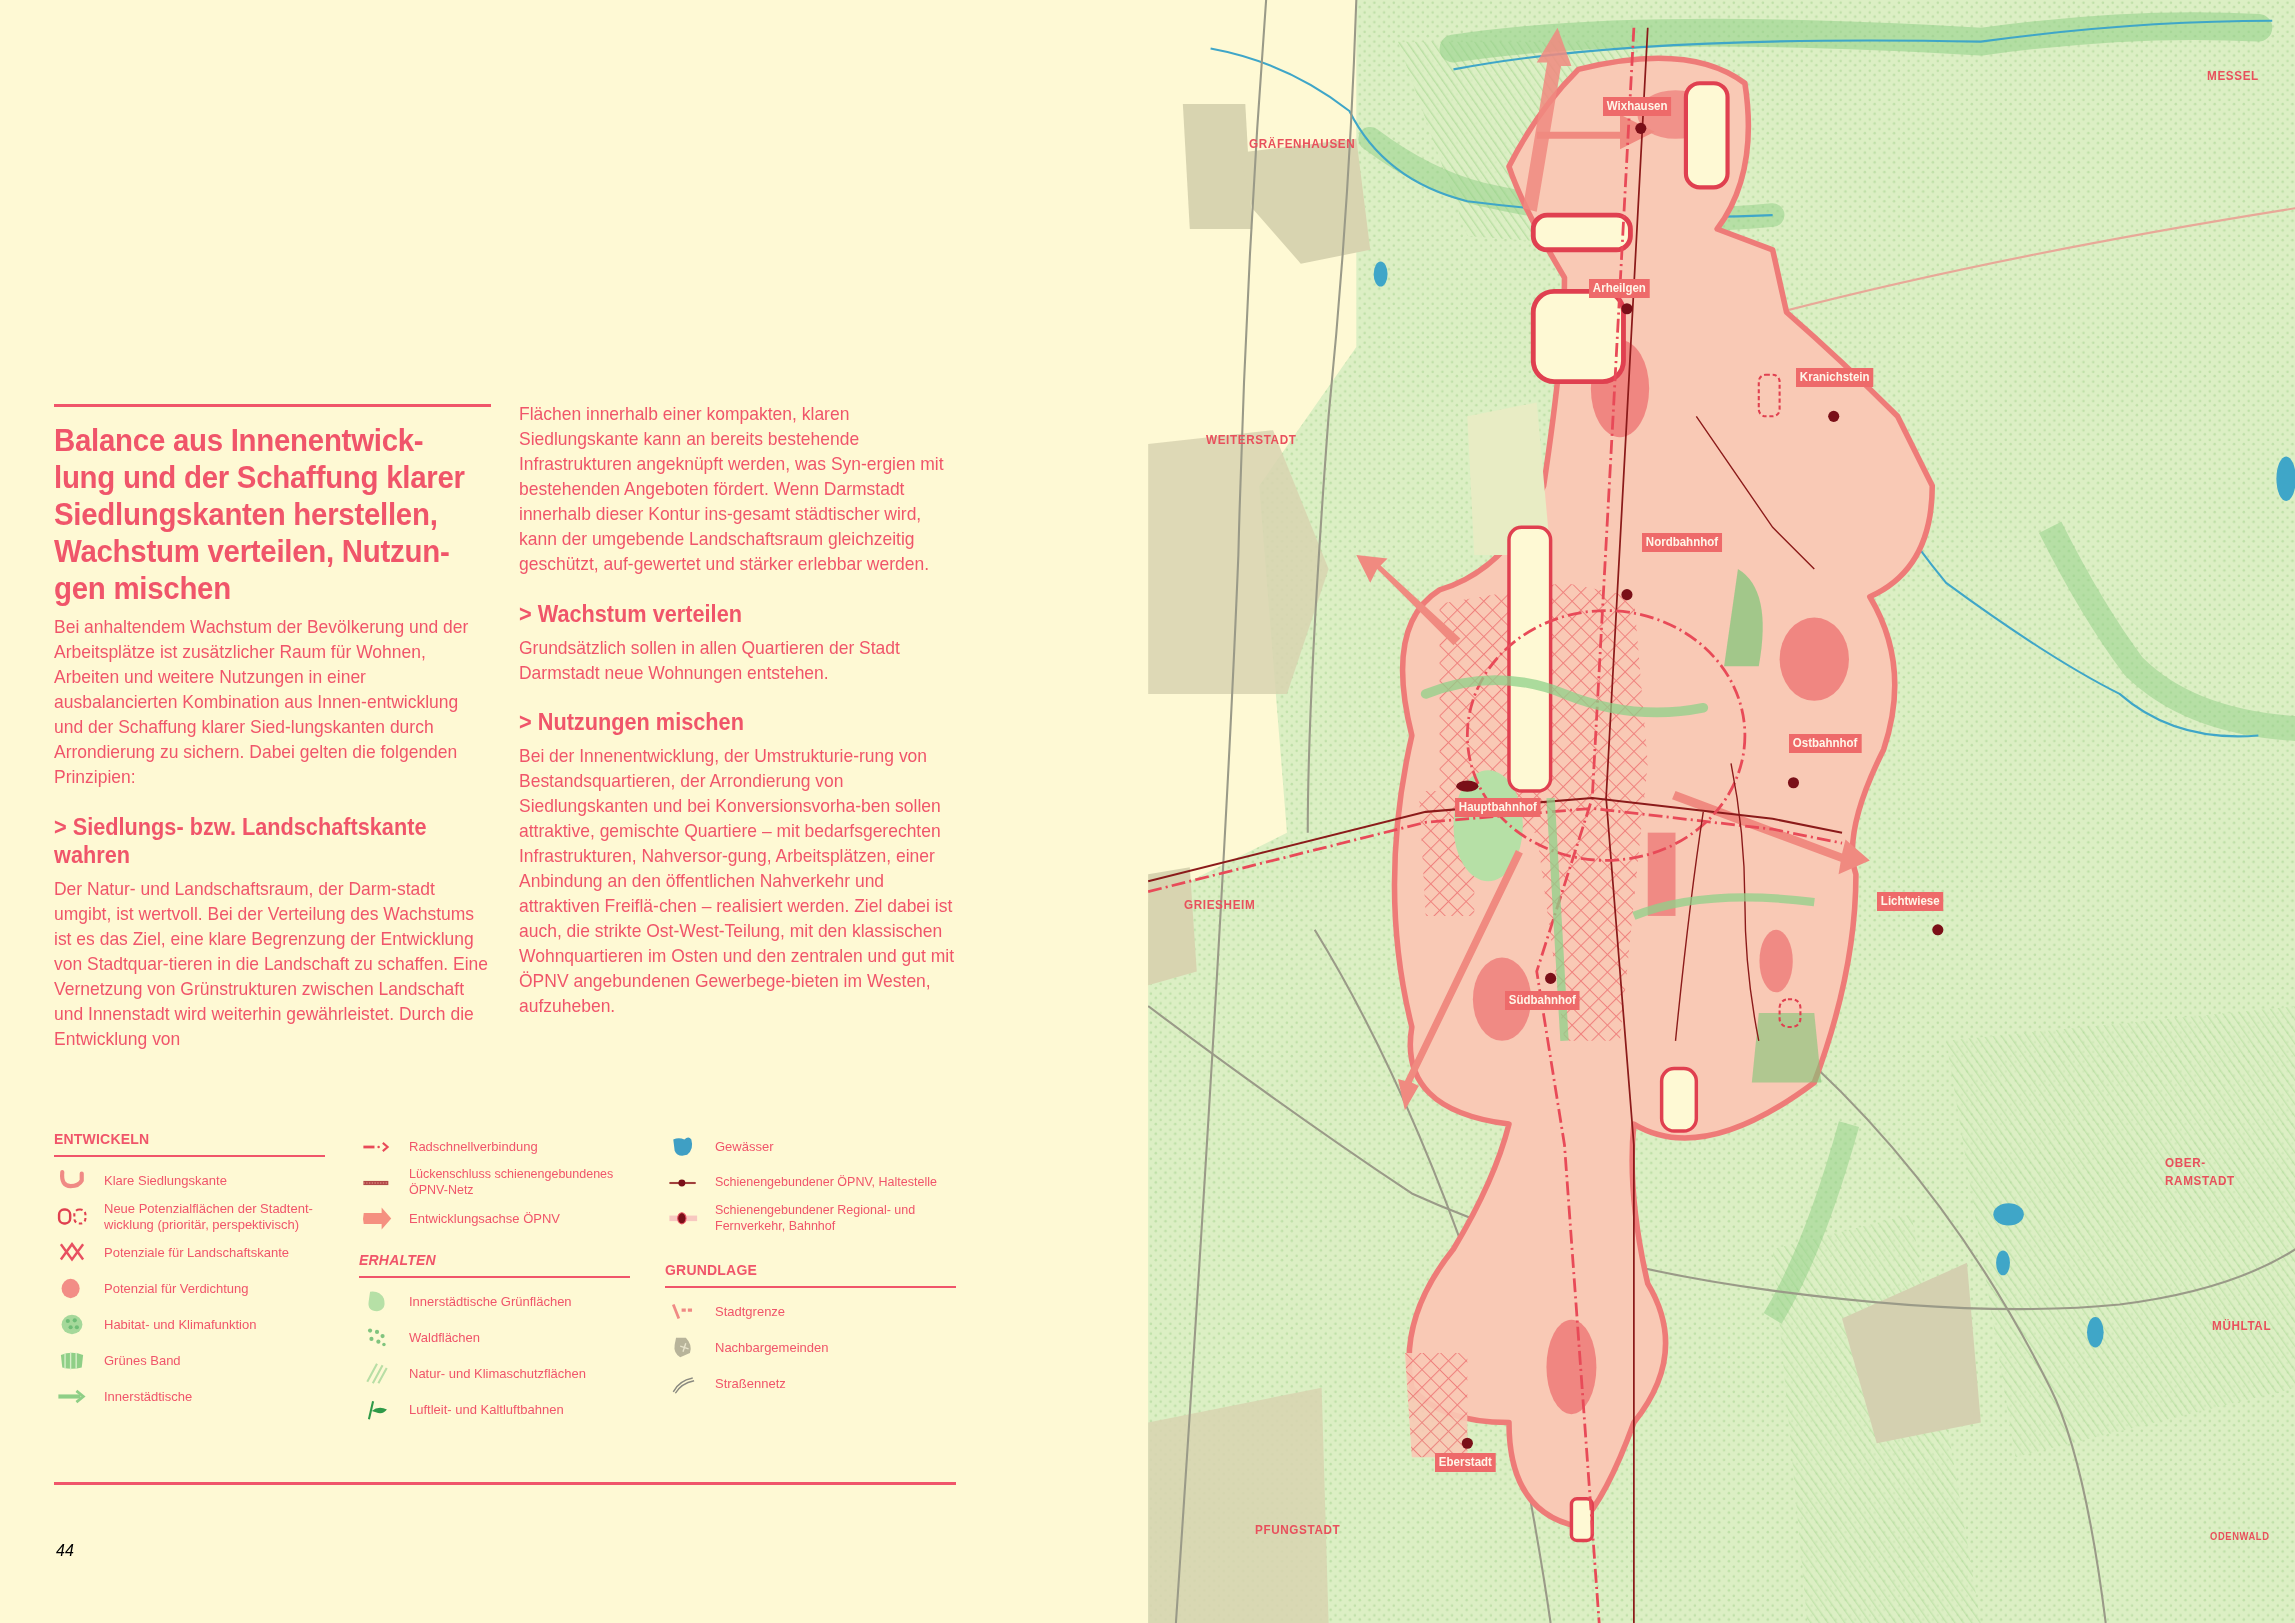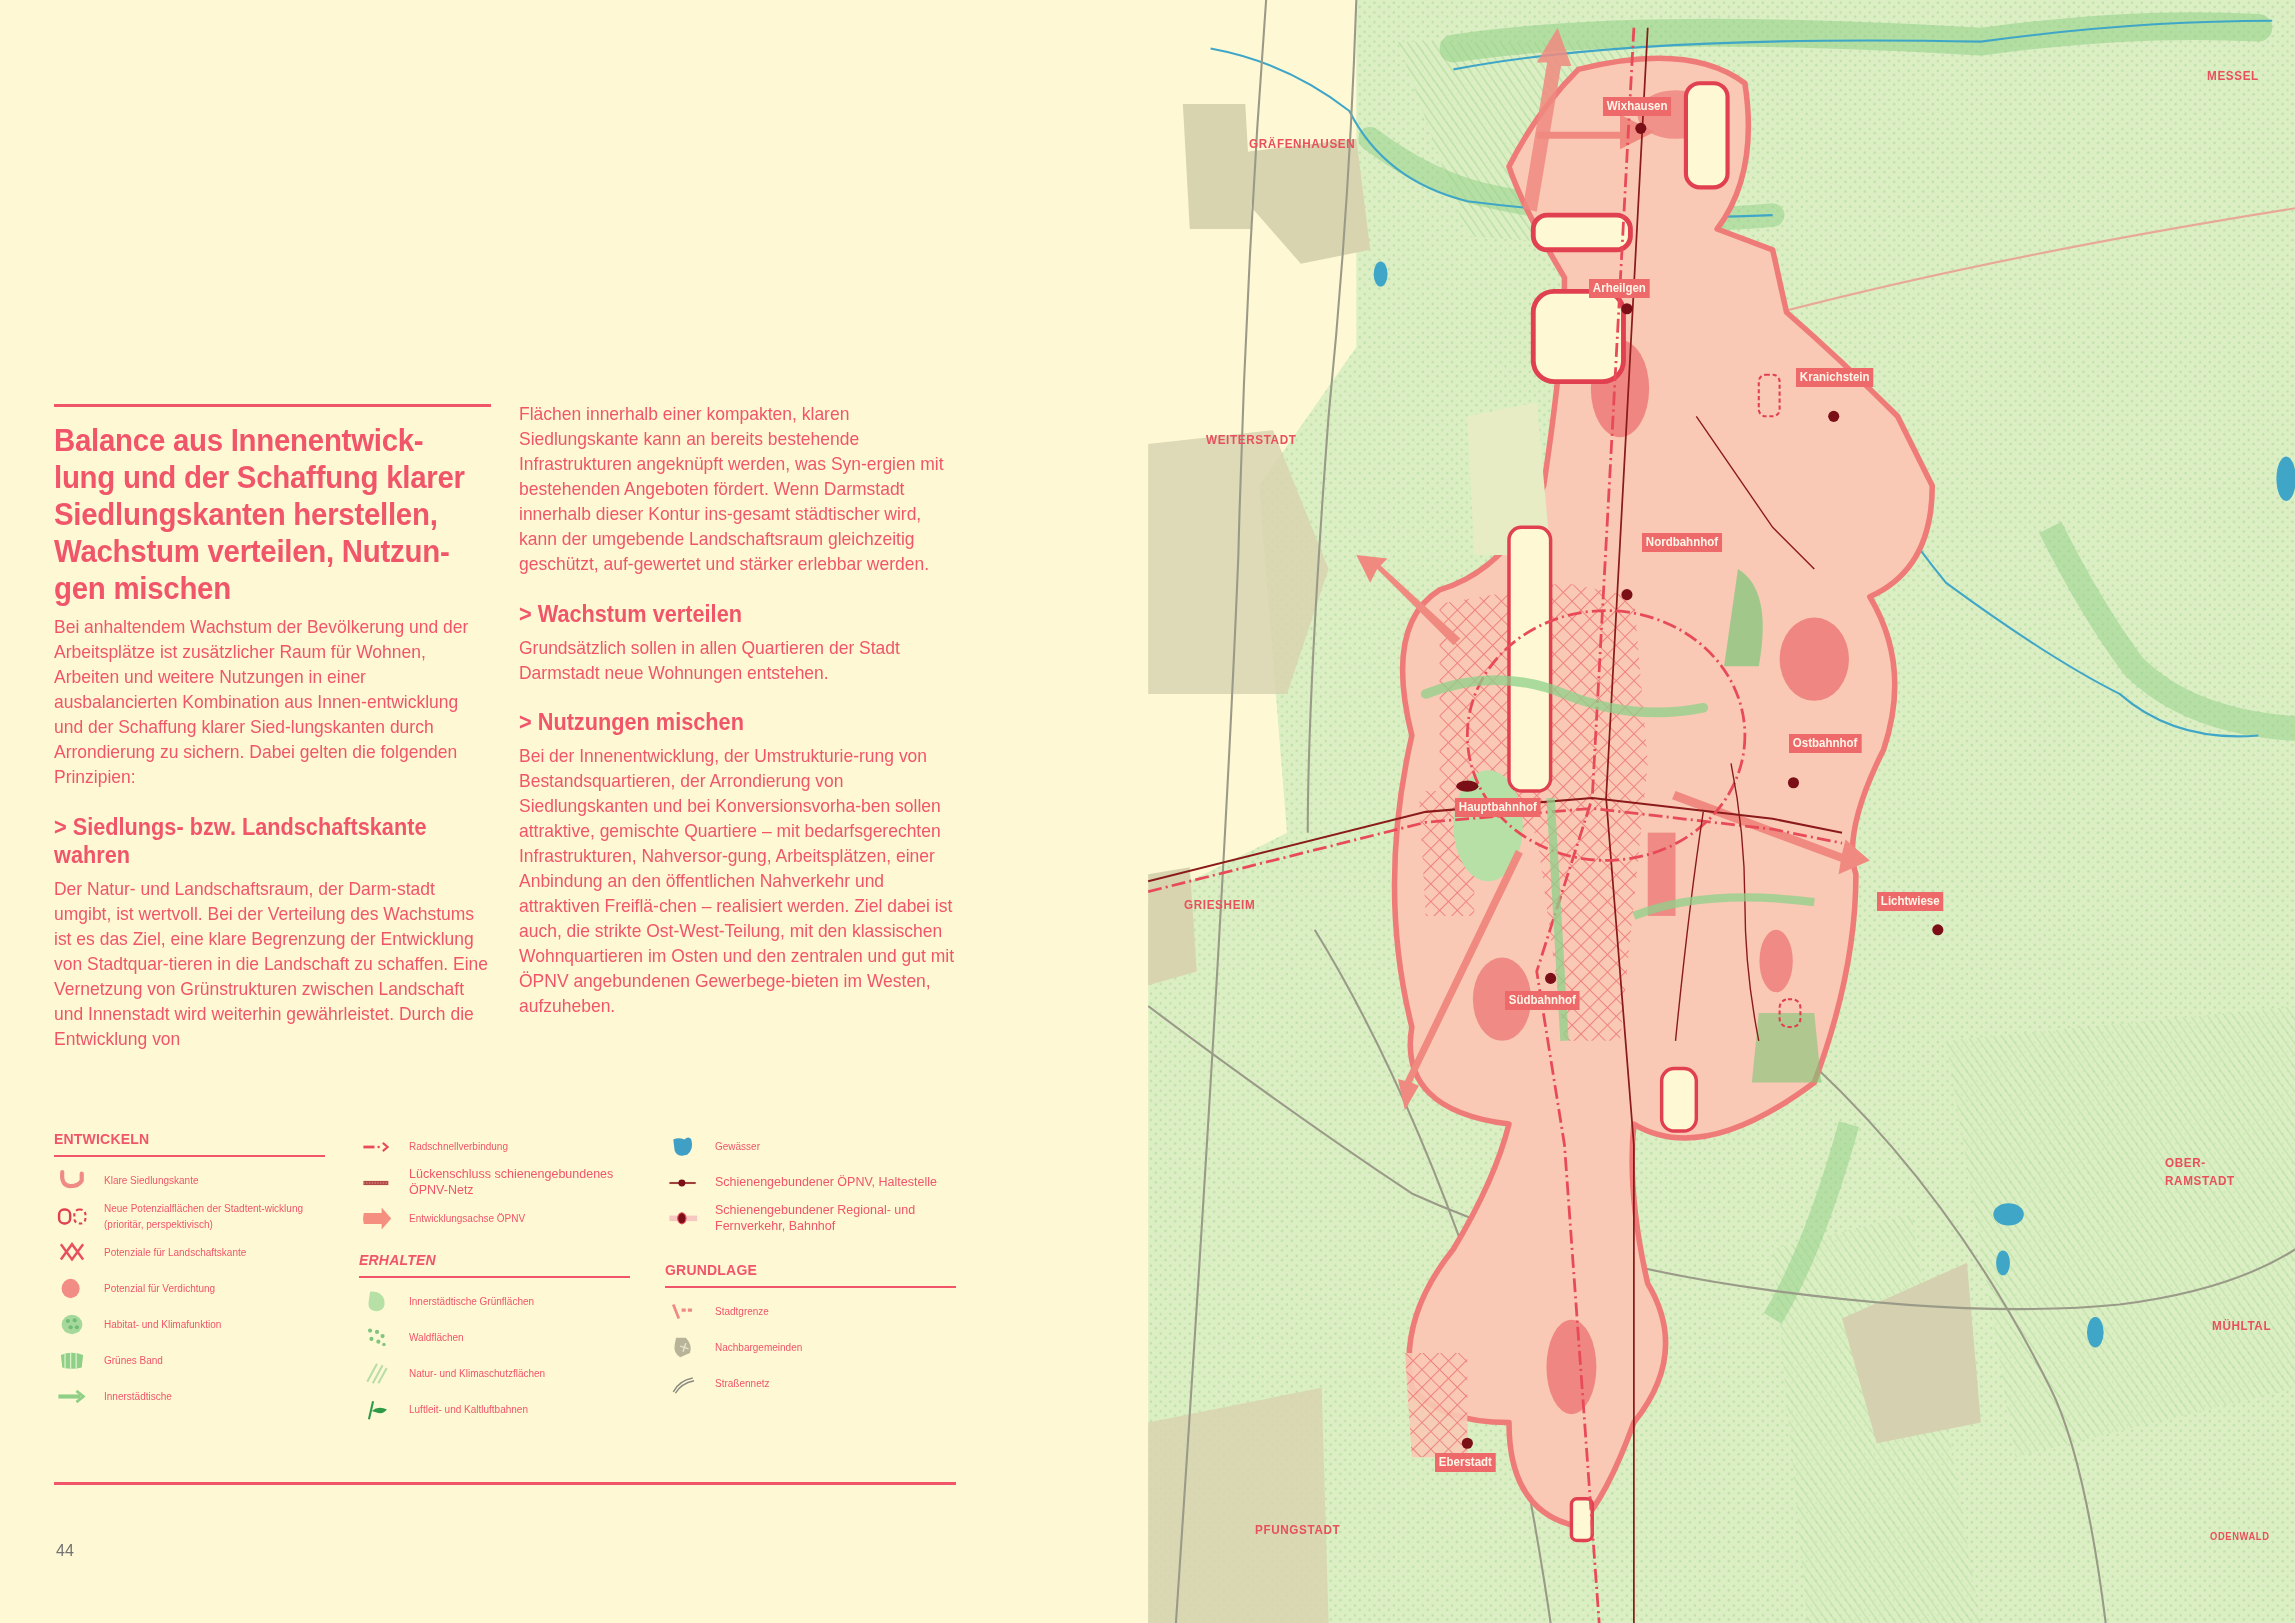--- a/index.html
+++ b/index.html
@@ -53,25 +53,25 @@
   .lg-c3 { left:611px; width:291px; }
   .lg-section {
     font-weight:bold; font-size:14px; letter-spacing:0.2px;
     height:32px; line-height:32px; border-bottom:2.8px solid #f0556a;
     margin-bottom:5.6px;
   }
   .lg-item {
     display:flex; align-items:center; height:36px;
   }
   .lg-icon { width:36px; height:28px; flex:0 0 36px; margin-right:14px; display:flex; align-items:center; justify-content:center; }
-  .lg-label { font-size:10px; line-height:15.3px; color:#f0556a; }
+  .lg-label { font-size:13px; line-height:15.3px; color:#f0556a; }
   .legend-bottom { position:absolute; left:0; top:359px; width:902px; height:2.8px; background:#f0556a; }
   .page-number {
     position:absolute; left:56px; top:1542px;
-    font-size:16px; color:#737373;
+    font-style:italic; font-size:16px; color:#000000;
   }
   
   .map {
     position:absolute; left:1148px; top:0; width:1148px; height:1623px;
     overflow:hidden;
   }
   .map svg { position:absolute; left:0; top:0; }
   .place {
     position:absolute; font-weight:bold; font-size:13px; letter-spacing:0.7px;
     color:#e8505c; transform:scaleX(0.9); transform-origin:left;

